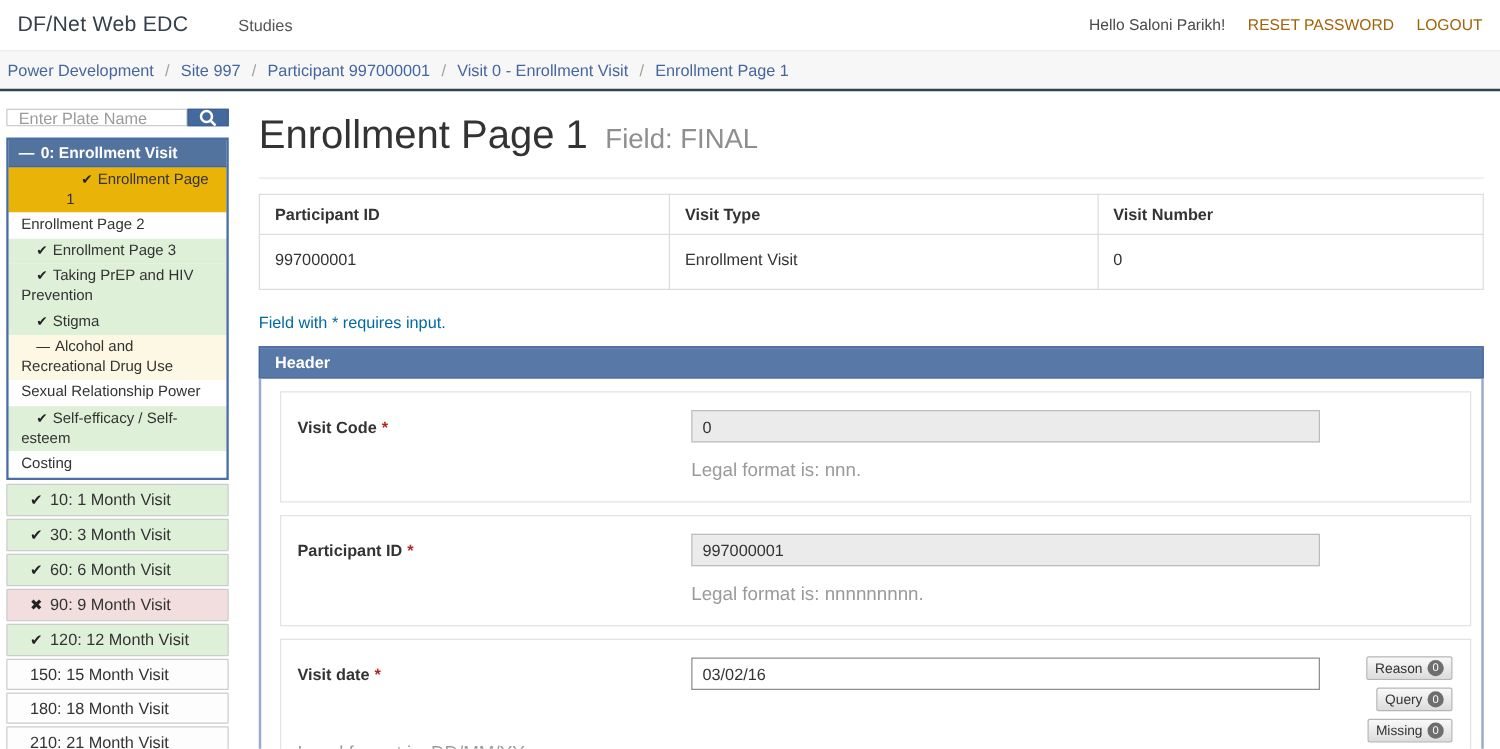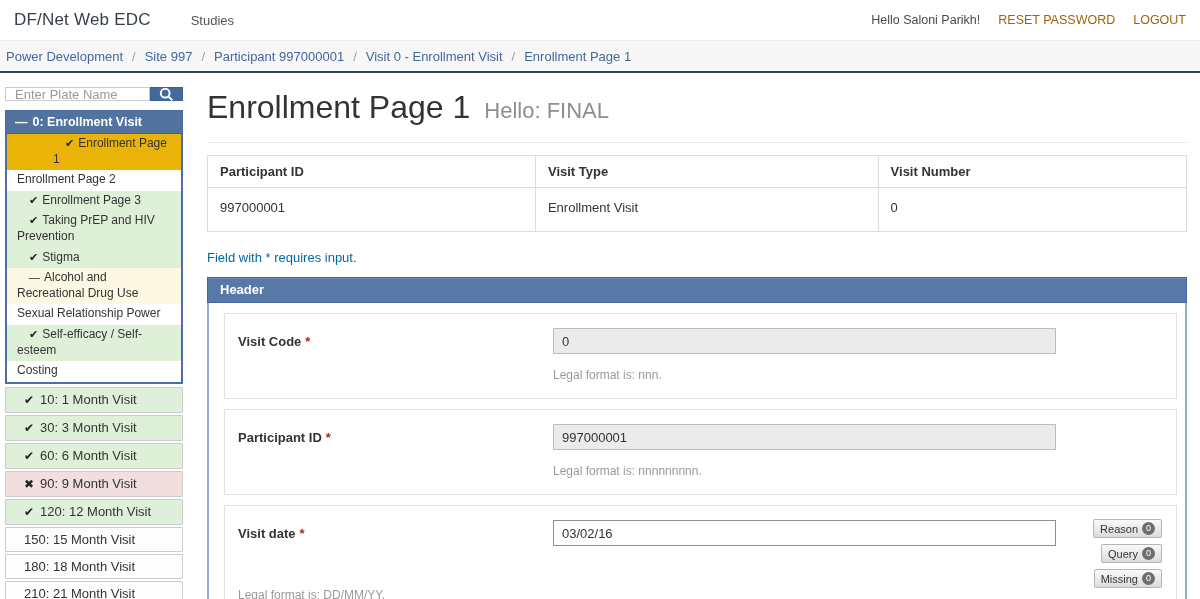--- a/index.html
+++ b/index.html
@@ -68,21 +68,21 @@
   .form-panel { border-left:2px solid #9aaccb; border-right:2px solid #9aaccb; background:#fff;
     padding:10px 8px 0 15px; min-height:310px; }
   .field-box { border:1px solid #e3e3e3; background:#fff; margin-bottom:10px; padding:14px 16px 16px 13px;
     position:relative; }
   .field-row { display:flex; align-items:flex-start; }
   .field-row label { width:315px; flex:none; font-size:13px; font-weight:bold; color:#333; padding-top:6px; }
   .req { color:#b22222; margin-left:4px; }
   .field-row input { width:503px; height:26px; font-size:13px; padding:0 8px; font-family:inherit; color:#333; }
   input.ro { background:#ebebeb; border:1px solid #bdbdbd; }
   input.editable { background:#fff; border:1px solid #8f8f8f; }
-  .hint { margin:14px 0 0 315px; font-size:12px; color:#9a9a9a; }
+  .hint { margin:14px 0 0 315px; font-size:15px; color:#9a9a9a; }
   .hint.left { margin-left:0; margin-top:42px; }
   .btn-col { position:absolute; top:13px; right:14px; display:flex; flex-direction:column;
     gap:6px; align-items:flex-end; }
   .qbtn { display:inline-flex; align-items:center; gap:4px; font-size:11px; color:#333;
     background:linear-gradient(#f9f9f9,#dcdcdc); border:1px solid #b5b5b5; border-radius:2px;
     padding:2px 6px; cursor:pointer; font-family:inherit; }
   .badge { width:13px; height:13px; border-radius:50%; background:#6e6e6e; color:#fff;
     font-size:9px; line-height:13px; text-align:center; display:inline-block; }
   .field-box.tall { min-height:128px; }
 </style>
@@ -184,21 +184,21 @@
         <span>210: 21 Month Visit</span>
       </li>
 
     </ul>
   </aside>
 
   <main class="main">
     <div class="page-title-row">
       <h1>Enrollment Page 1</h1>
       <span class="status">
-        <span>Hello:</span>
+        <span>Field:</span>
         <span>FINAL</span>
       </span>
     </div>
     <hr class="title-rule">
 
     <table class="summary">
       <thead>
         <tr>
           <th>Participant ID</th>
           <th>Visit Type</th>

